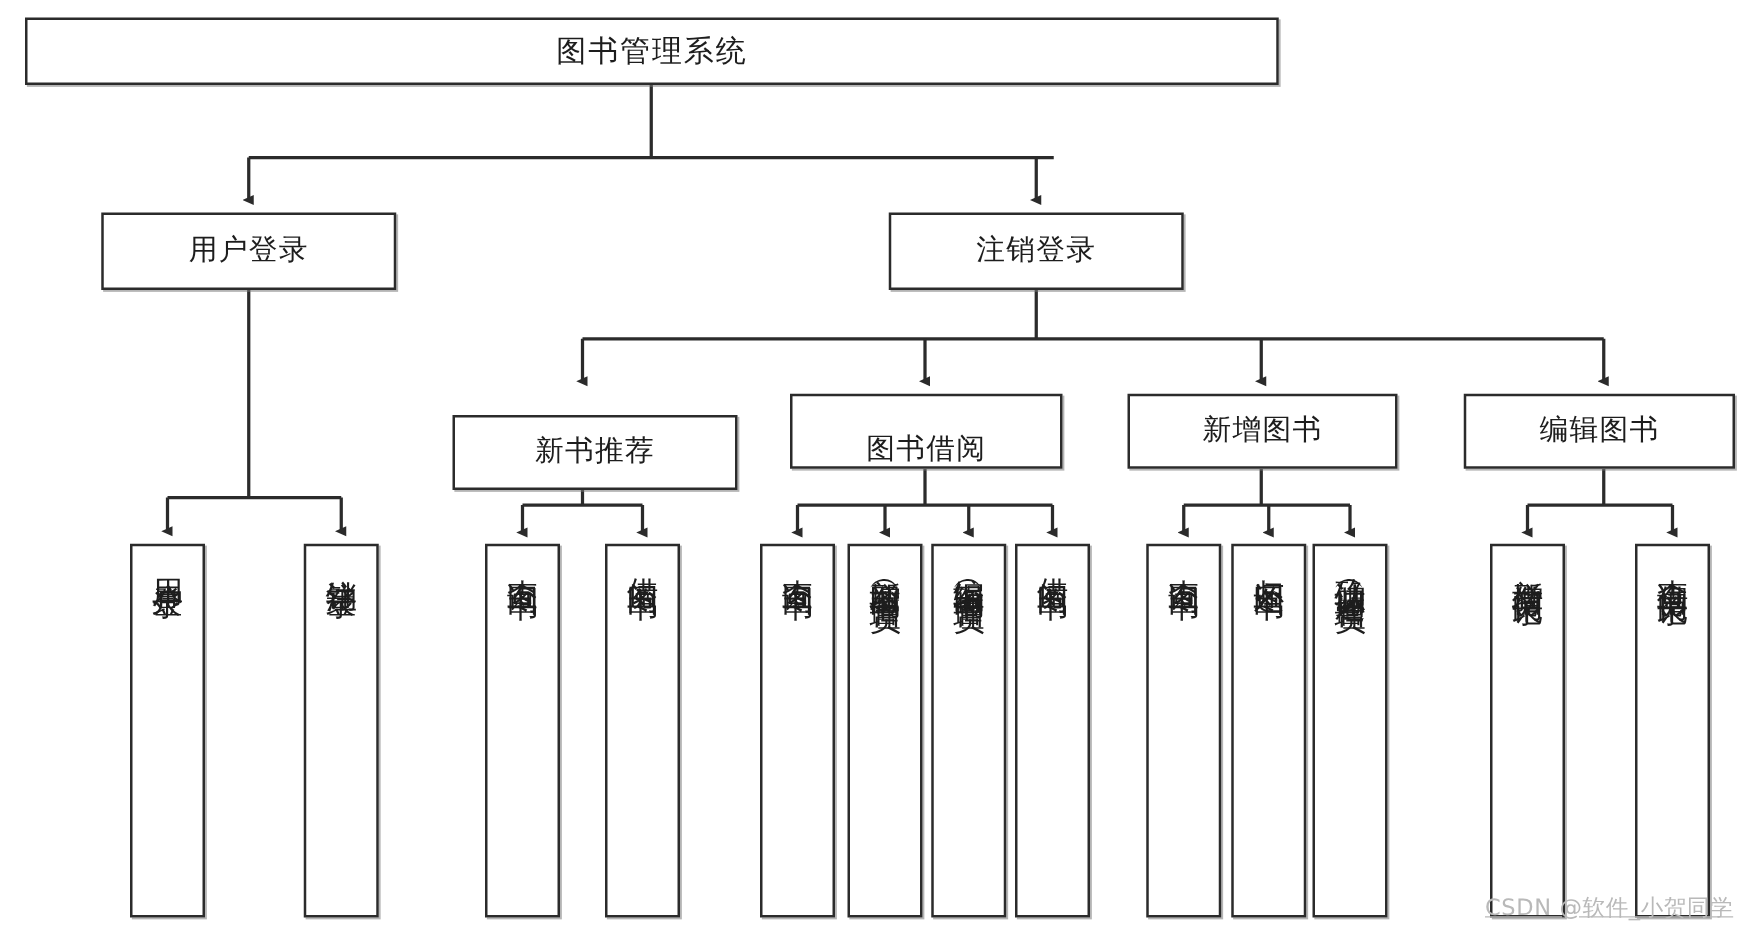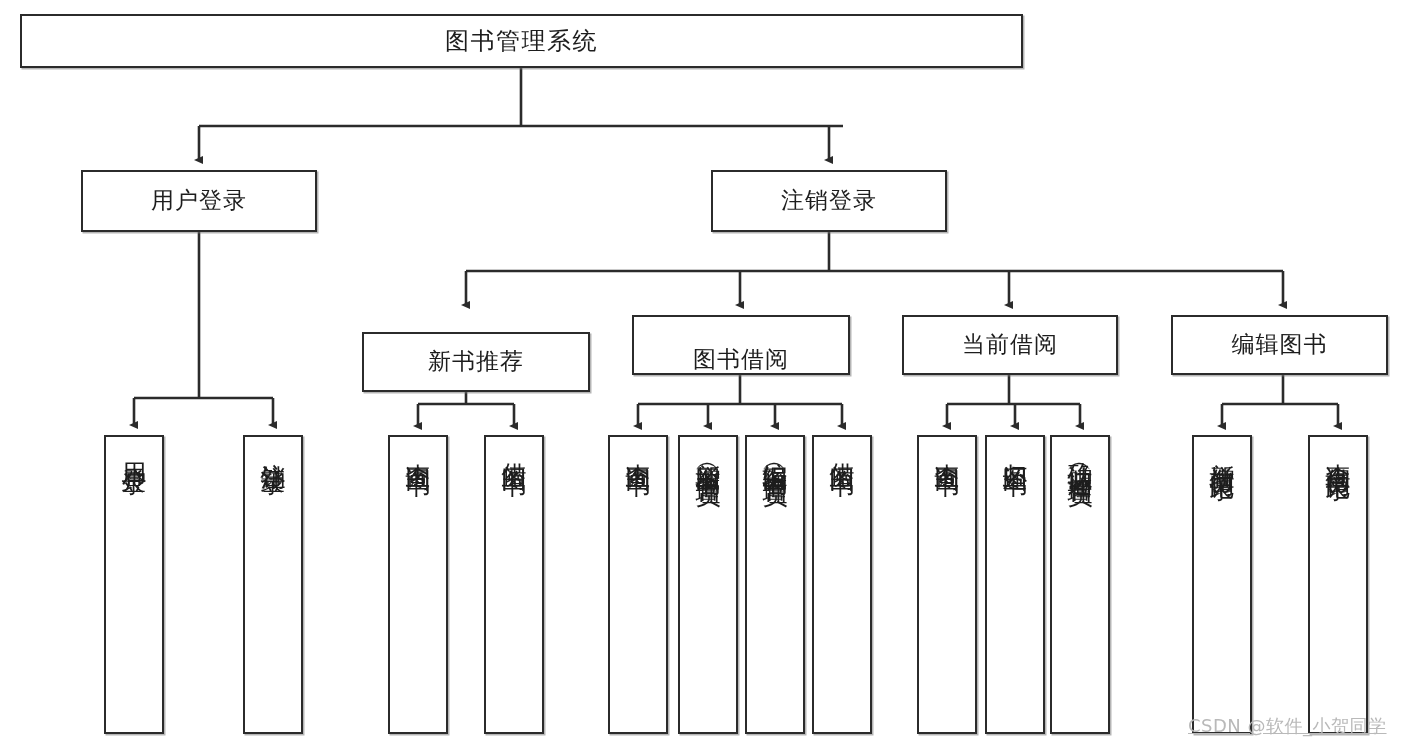--- a/index.html
+++ b/index.html
@@ -144,21 +144,21 @@
     <span class="node-label">注销登录</span>
   </div>
 
   <div class="node horiz" style="left:362px; top:332px; width:228px; height:60px;">
     <span class="node-label">新书推荐</span>
   </div>
   <div class="node horiz" style="left:632px; top:315px; width:218px; height:60px;align-items:flex-end;">
     <span class="node-label">图书借阅</span>
   </div>
   <div class="node horiz" style="left:902px; top:315px; width:216px; height:60px;">
-    <span class="node-label">当前借阅</span>
+    <span class="node-label">新增图书</span>
   </div>
   <div class="node horiz" style="left:1171px; top:315px; width:217px; height:60px;">
     <span class="node-label">编辑图书</span>
   </div>
 
   <div class="node vert" style="left:104px; top:435px; width:60px; height:299px;">
     <span class="node-label">用户登录</span>
   </div>
   <div class="node vert" style="left:243px; top:435px; width:60px; height:299px;">
     <span class="node-label">注销登录</span>

